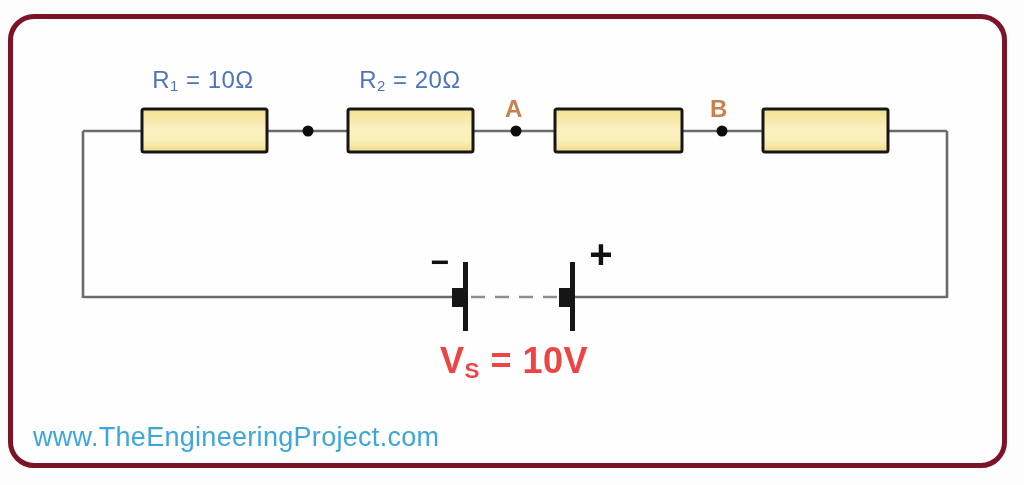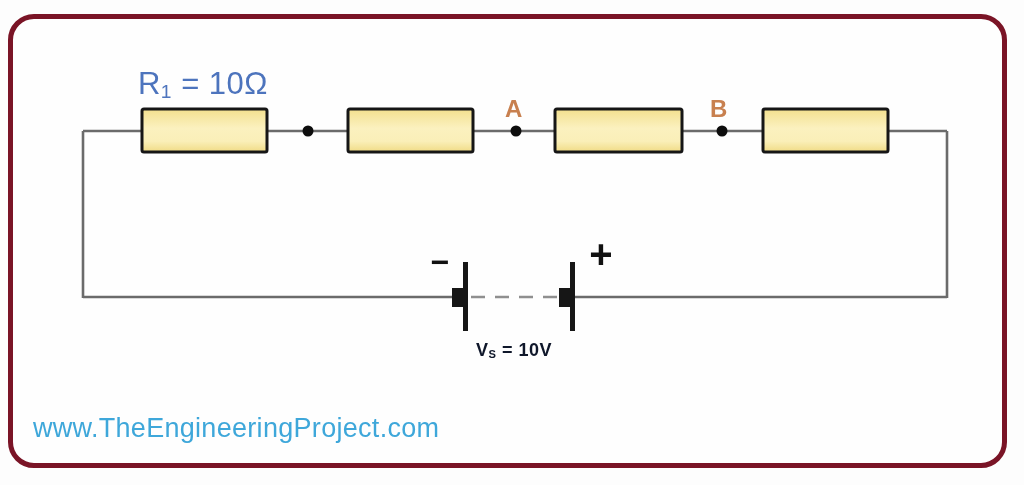--- a/index.html
+++ b/index.html
@@ -22,41 +22,42 @@
   }
   .circuit-svg { position: absolute; left: 0; top: 0; }
   .wire { stroke: var(--wire_gray, #6b6b6b); stroke-width: 2.6; fill: none; }
   .dash-wire { stroke: #8f8f8f; stroke-width: 2.6; stroke-dasharray: 14 10; fill: none; }
   .resistor-body { fill: url(#resFill); stroke: #161616; stroke-width: 3; }
   .junction { fill: #0d0d0d; }
   .plate { fill: #161616; }
   .label { position: absolute; white-space: nowrap; }
   .res-label {
     width: 180px; text-align: center;
-    font-size: 31px; letter-spacing: 0.5px;
+    font-size: 24px; letter-spacing: 0.5px;
     color: var(--label_blue, #4d74bd);
     font-weight: 500;
   }
   .res-label sub, .vs-label sub { font-size: 0.62em; vertical-align: -0.22em; }
   .node-label {
     font-size: 24px; font-weight: 600;
     color: var(--node_orange, #c8804f);
   }
   .polarity { text-align: center; color: #111; font-weight: 900; }
   .minus { width: 36px; font-size: 32px; }
   .plus { width: 44px; font-size: 40px; }
   .vs-label {
     width: 180px; text-align: center;
-    font-size: 18px; font-weight: 600; color: #0f172a;
+    font-size: 36px; font-weight: 600; color: #ef4444;
     letter-spacing: 0.5px;
   }
   .watermark {
     font-size: 27px;
     color: var(--watermark_blue, #3ea7da);
     letter-spacing: 0.3px;
+    margin-top: 9px;
   }
 </style>
 </head>
 <body>
 
 <div class="stage">
 
   <div class="frame"></div>
 
   <svg class="circuit-svg" width="1024" height="485" viewBox="0 0 1024 485">
@@ -91,20 +92,23 @@
     <rect class="plate" x="452" y="288" width="11" height="19"></rect>
     <rect class="plate" x="463" y="262" width="5" height="69"></rect>
     <line class="dash-wire" x1="471" y1="297" x2="558" y2="297"></line>
     <rect class="plate" x="559" y="288" width="11" height="19"></rect>
     <rect class="plate" x="570" y="262" width="5" height="69"></rect>
   </svg>
 
   <div class="label res-label" style="left:113px; top:66px;">
     <span>R</span><sub>1</sub><span> = 10Ω</span>
   </div>
+  <div class="label res-label" style="left:320px; top:66px;">
+    <span>R</span><sub>2</sub><span> = 20Ω</span>
+  </div>
 
   <div class="label node-label" style="left:505px; top:95px;">A</div>
   <div class="label node-label" style="left:710px; top:95px;">B</div>
 
   <div class="label polarity minus" style="left:422px; top:244px;">−</div>
   <div class="label polarity plus" style="left:579px; top:232px;">+</div>
 
   <div class="label vs-label" style="left:424px; top:340px;">
     <span>V</span><sub>S</sub><span> = 10V</span>
   </div>

